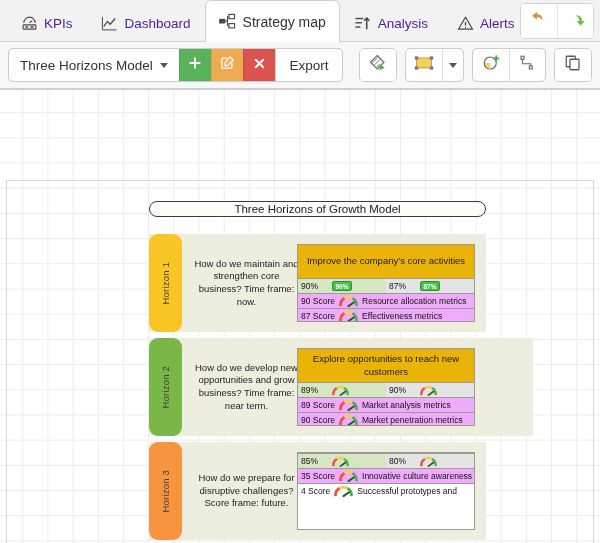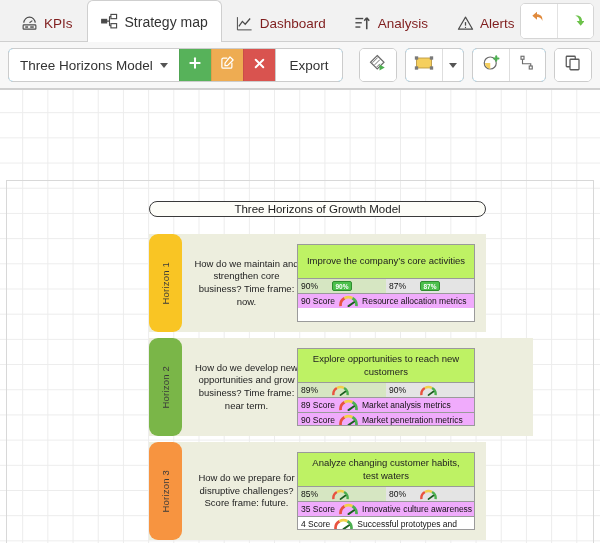--- a/index.html
+++ b/index.html
@@ -20,21 +20,21 @@
     align-items: flex-end;
     padding-left: 6px;
   }
   .tab {
     display: flex;
     align-items: center;
     gap: 6px;
     height: 36px;
     padding: 0 13px;
     font-size: 13.5px;
-    color: #7f1d1d;
+    color: #4c1d95;
     border: 1px solid transparent;
     border-bottom: none;
     border-radius: 6px 6px 0 0;
     cursor: pointer;
     white-space: nowrap;
   }
   .tab.active {
     background: #ffffff;
     border-color: #cfcfcf;
     color: #333;
@@ -194,21 +194,21 @@
     background: #ffffff;
     overflow: hidden;
   }
   .objhead {
     display: flex; align-items: center; justify-content: center;
     text-align: center;
     font-size: 9.5px;
     line-height: 1.3;
     color: #222;
     padding: 3px 6px;
-    background: #bef264;
+    background: #eab308;
   }
   .pctrow {
     display: flex;
     border-top: 1px solid #9a9a9a;
     height: 15px;
   }
   .pctcell {
     flex: 1;
     display: flex; align-items: center;
     gap: 14px;
@@ -255,40 +255,40 @@
         <path d="M4 11a8 8 0 0 1 16 0"></path>
           <path d="M12 11l4-3"></path>
         <rect x="3" y="14" width="18" height="6" rx="1"></rect>
         <line x1="6" y1="17" x2="10" y2="17" stroke-width="2"></line>
         <line x1="13" y1="17" x2="18" y2="17" stroke-width="2"></line>
       </svg>
     </span>
     <span>KPIs</span>
   </div>
 
+  <div class="tab">
+    <span class="tabico">
+      <svg width="17" height="17" viewBox="0 0 24 24" fill="none" stroke="#4a4a4a" stroke-width="1.6">
+        <path d="M2 3v18h20" stroke-width="1.4"></path>
+        <path d="M4 16l5-7 4 4 7-8" stroke-width="1.8"></path>
+      </svg>
+    </span>
+    <span>Dashboard</span>
+  </div>
+
   <div class="tab active">
     <span class="tabico">
       <svg width="17" height="17" viewBox="0 0 24 24" fill="none" stroke="#4a4a4a" stroke-width="1.6">
         <rect x="1" y="9" width="7" height="5" fill="#4a4a4a"></rect>
         <rect x="14" y="2" width="8" height="6"></rect>
         <rect x="14" y="15" width="8" height="6"></rect>
         <path d="M8 11.5h4M12 5h2M12 18h2M12 5v13"></path>
       </svg>
     </span>
     <span>Strategy map</span>
-  </div>
-
-  <div class="tab">
-    <span class="tabico">
-      <svg width="17" height="17" viewBox="0 0 24 24" fill="none" stroke="#4a4a4a" stroke-width="1.6">
-        <path d="M2 3v18h20" stroke-width="1.4"></path>
-        <path d="M4 16l5-7 4 4 7-8" stroke-width="1.8"></path>
-      </svg>
-    </span>
-    <span>Dashboard</span>
   </div>
 
   <div class="tab">
     <span class="tabico">
       <svg width="17" height="17" viewBox="0 0 24 24" fill="none" stroke="#4a4a4a" stroke-width="2">
         <line x1="2" y1="5" x2="13" y2="5"></line>
           <line x1="2" y1="11" x2="11" y2="11"></line>
           <line x1="2" y1="17" x2="9" y2="17"></line>
         <path d="M18 20V4M18 4l-3.5 4M18 4l3.5 4" stroke-width="2.2" stroke-linejoin="round"></path>
       </svg>
@@ -453,20 +453,30 @@
       </div>
       <div class="metricrow lead">
         <span>90 Score</span>
         <svg class="gauge" width="19" height="12" viewBox="0 0 24 15">
           <path d="M2 14 A10 10 0 0 1 7 4" stroke="#e8533f" stroke-width="3.4" fill="none"></path>
           <path d="M7 4 A10 10 0 0 1 17 4" stroke="#f2d04a" stroke-width="3.4" fill="none"></path>
           <path d="M17 4 A10 10 0 0 1 22 14" stroke="#4caf50" stroke-width="3.4" fill="none"></path>
           <line x1="12" y1="14" x2="19" y2="9" stroke="#1b5e20" stroke-width="2.4" stroke-linecap="round"></line>
         </svg>
         <span>Resource allocation metrics</span>
+      </div>
+      <div class="metricrow lead">
+        <span>87 Score</span>
+        <svg class="gauge" width="19" height="12" viewBox="0 0 24 15">
+          <path d="M2 14 A10 10 0 0 1 7 4" stroke="#e8533f" stroke-width="3.4" fill="none"></path>
+          <path d="M7 4 A10 10 0 0 1 17 4" stroke="#f2d04a" stroke-width="3.4" fill="none"></path>
+          <path d="M17 4 A10 10 0 0 1 22 14" stroke="#4caf50" stroke-width="3.4" fill="none"></path>
+          <line x1="12" y1="14" x2="19" y2="9" stroke="#1b5e20" stroke-width="2.4" stroke-linecap="round"></line>
+        </svg>
+        <span>Effectiveness metrics</span>
       </div>
     </div>
   </div>
 
   <div class="hpanel" style="left:149px; top:248px; width:384px; height:98px;">
     <div class="hbar" style="background:#7ab648;">
       <span>Horizon 2</span>
     </div>
     <div class="hquestion">How do we develop new opportunities and grow business? Time frame: near term.</div>
     <div class="objcard" style="left:148px; top:10px; width:178px; height:78px;">
@@ -513,21 +523,20 @@
       </div>
     </div>
   </div>
 
   <div class="hpanel" style="left:149px; top:352px; width:337px; height:98px;">
     <div class="hbar" style="background:#f79440;">
       <span>Horizon 3</span>
     </div>
     <div class="hquestion">How do we prepare for disruptive challenges? Score frame: future.</div>
     <div class="objcard" style="left:148px; top:10px; width:178px; height:78px;">
-      <div class="objhead" style="height:33px;">Analyze changing customer habits, test waters</div>
       <div class="pctrow">
         <div class="pctcell lead">
           <span>85%</span>
           <svg class="gauge" width="17" height="11" viewBox="0 0 24 15">
             <path d="M2 14 A10 10 0 0 1 7 4" stroke="#e8533f" stroke-width="3.4" fill="none"></path>
             <path d="M7 4 A10 10 0 0 1 17 4" stroke="#f2d04a" stroke-width="3.4" fill="none"></path>
             <path d="M17 4 A10 10 0 0 1 22 14" stroke="#4caf50" stroke-width="3.4" fill="none"></path>
             <line x1="12" y1="14" x2="19" y2="9" stroke="#1b5e20" stroke-width="2.4" stroke-linecap="round"></line>
           </svg>
         </div>

